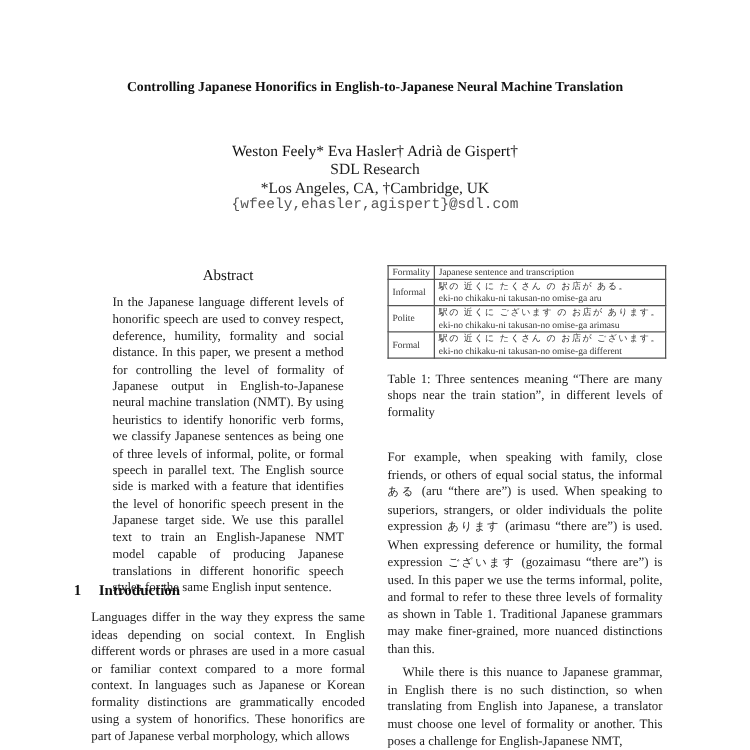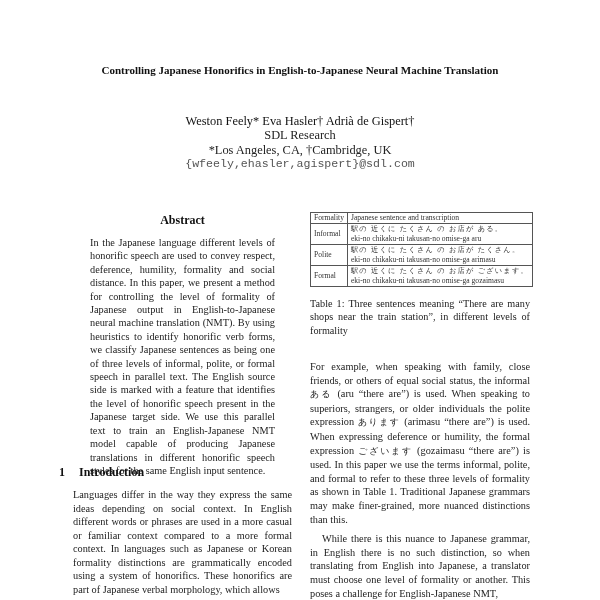--- a/index.html
+++ b/index.html
@@ -5,21 +5,21 @@
   html, body { margin: 0; padding: 0; background: #ffffff; }
   body { width: 600px; height: 600px; position: relative; overflow: hidden;
          font-family: "Liberation Serif", "DejaVu Serif", serif; color: #222; }
   .title { position: absolute; left: 60px; width: 480px; top: 62px; text-align: center;
            font-weight: bold; font-size: 11px; line-height: 17px; color: #111; }
   .authors-block { position: absolute; left: 100px; width: 400px; top: 114px; text-align: center;
                    font-size: 12.4px; line-height: 14.4px; }
   .authors { font-weight: normal; color: #111; }
   .email { font-family: "Liberation Mono", "DejaVu Sans Mono", monospace; font-size: 11.6px; color: #555; }
   .abstract-heading { position: absolute; left: 73px; width: 219px; top: 213px; text-align: center;
-                      font-weight: bold; font-size: 12px; color: #111; }
+                      font-weight: normal; font-size: 12px; color: #111; }
   .abstract-body { position: absolute; left: 90px; width: 185px; top: 236px;
                    font-size: 10.3px; line-height: 13.4px; text-align: justify; }
   .section-heading { position: absolute; left: 59px; top: 465px; font-weight: bold; font-size: 12px; color: #111; }
   .section-heading .num { display: inline-block; width: 20px; }
   .intro-body { position: absolute; left: 73px; width: 219px; top: 488px;
                 font-size: 10.3px; line-height: 13.55px; text-align: justify; }
   table.t1 { position: absolute; left: 310px; top: 212px; width: 220px; border-collapse: collapse;
              font-size: 7.6px; line-height: 9.6px; color: #333; }
   table.t1 td { border: 1px solid #555; padding: 0 3px; vertical-align: middle; }
   table.t1 td.lab { width: 34px; white-space: nowrap; }
@@ -64,29 +64,29 @@
   <tr class="row">
     <td class="lab">Informal</td>
     <td class="sent">
       <div class="jp">駅の 近くに たくさん の お店が ある。</div>
       <div>eki-no chikaku-ni takusan-no omise-ga aru</div>
     </td>
   </tr>
   <tr class="row">
     <td class="lab">Polite</td>
     <td class="sent">
-      <div class="jp">駅の 近くに たくさん の お店が たくさん。</div>
+      <div class="jp">駅の 近くに ございます の お店が あります。</div>
       <div>eki-no chikaku-ni takusan-no omise-ga arimasu</div>
     </td>
   </tr>
   <tr class="row">
     <td class="lab">Formal</td>
     <td class="sent">
       <div class="jp">駅の 近くに たくさん の お店が ございます。</div>
-      <div>eki-no chikaku-ni takusan-no omise-ga gozaimasu</div>
+      <div>eki-no chikaku-ni takusan-no omise-ga different</div>
     </td>
   </tr>
 </tbody>
   </table>
 
 <div class="caption">Table 1: Three sentences meaning “There are many shops near the train station”, in different levels of formality</div>
 
 <div class="right-body">
   <p><span>For example, when speaking with family, close friends, or others of equal social status, the informal </span><span class="inline-jp">ある</span><span> (aru “there are”) is used. When speaking to superiors, strangers, or older individuals the polite expression </span><span class="inline-jp">あります</span><span> (arimasu “there are”) is used. When expressing deference or humility, the formal expression </span><span class="inline-jp">ございます</span><span> (gozaimasu “there are”) is used. In this paper we use the terms informal, polite, and formal to refer to these three levels of formality as shown in Table 1. Traditional Japanese grammars may make finer-grained, more nuanced distinctions than this.</span></p>
   <p class="indent">While there is this nuance to Japanese grammar, in English there is no such distinction, so when translating from English into Japanese, a translator must choose one level of formality or another. This poses a challenge for English-Japanese NMT,</p>

